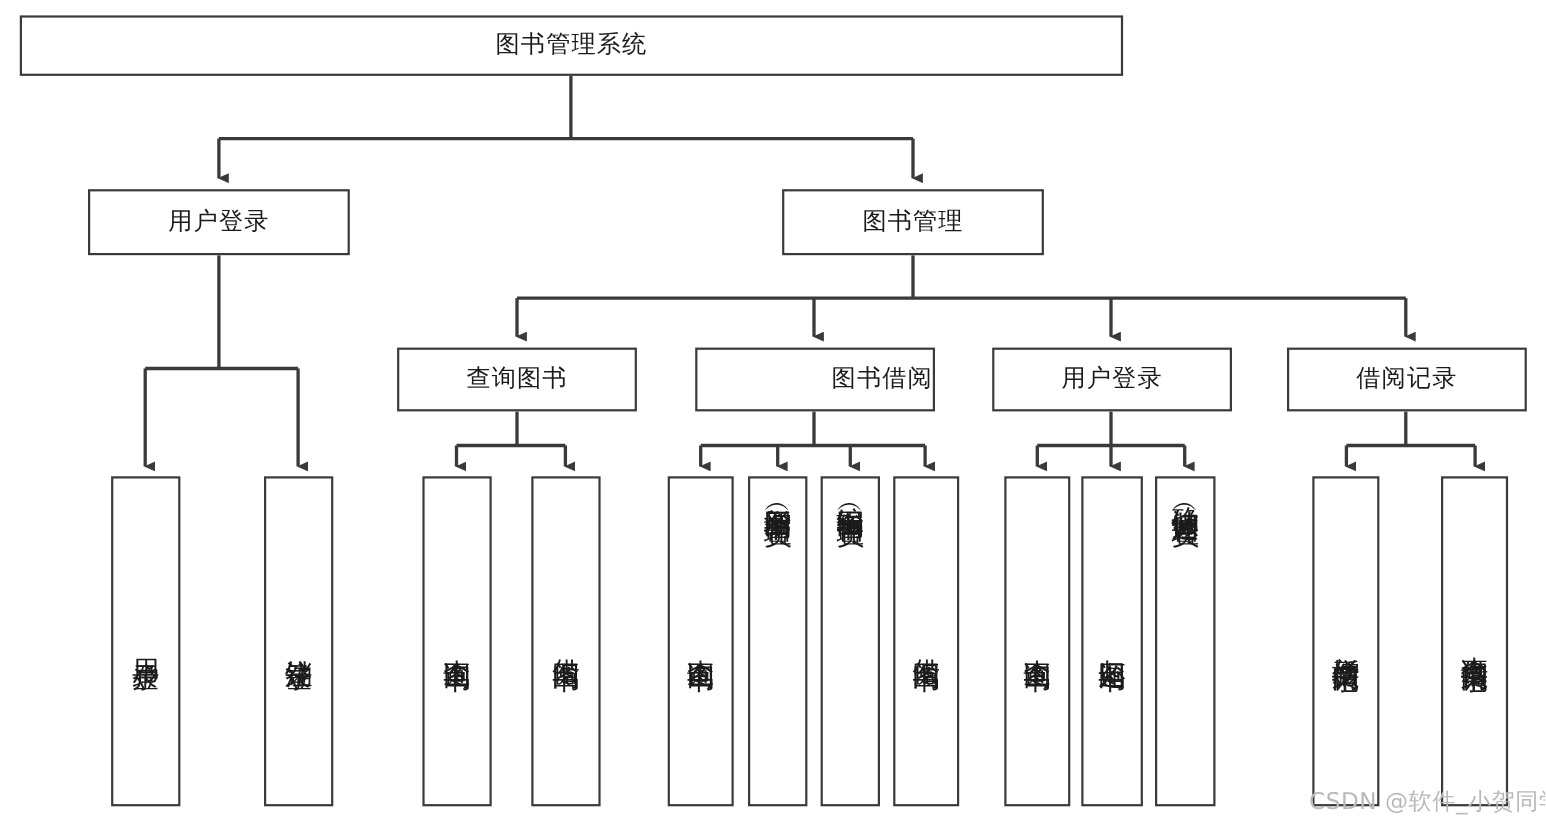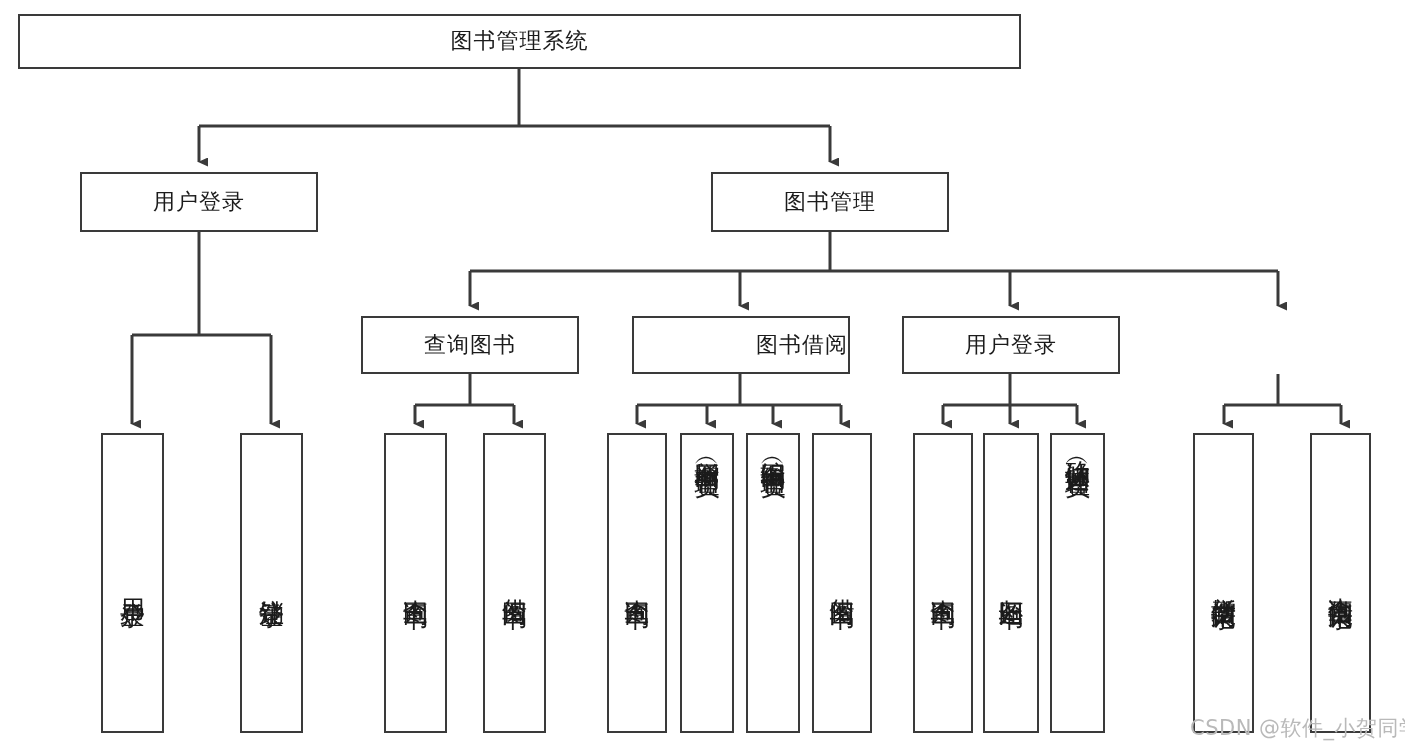--- a/index.html
+++ b/index.html
@@ -143,20 +143,23 @@
 
   <div class="node horiz" style="left:361px; top:316px; width:218px; height:58px;">
     <span class="label">查询图书</span>
   </div>
   <div class="node horiz" style="left:632px; top:316px; width:218px; height:58px;justify-content:flex-end;">
     <span class="label">图书借阅</span>
   </div>
   <div class="node horiz" style="left:902px; top:316px; width:218px; height:58px;">
     <span class="label">用户登录</span>
   </div>
+  <div class="node horiz" style="left:1170px; top:316px; width:218px; height:58px;">
+    <span class="label">借阅记录</span>
+  </div>
 
   <div class="node vert centered" style="left:101px; top:433px; width:63px; height:300px;">
     <span class="label">用户登录</span>
   </div>
   <div class="node vert centered" style="left:240px; top:433px; width:63px; height:300px;">
     <span class="label">注销登录</span>
   </div>
 
   <div class="node vert centered" style="left:384px; top:433px; width:63px; height:300px;">
     <span class="label">查询图书</span>

